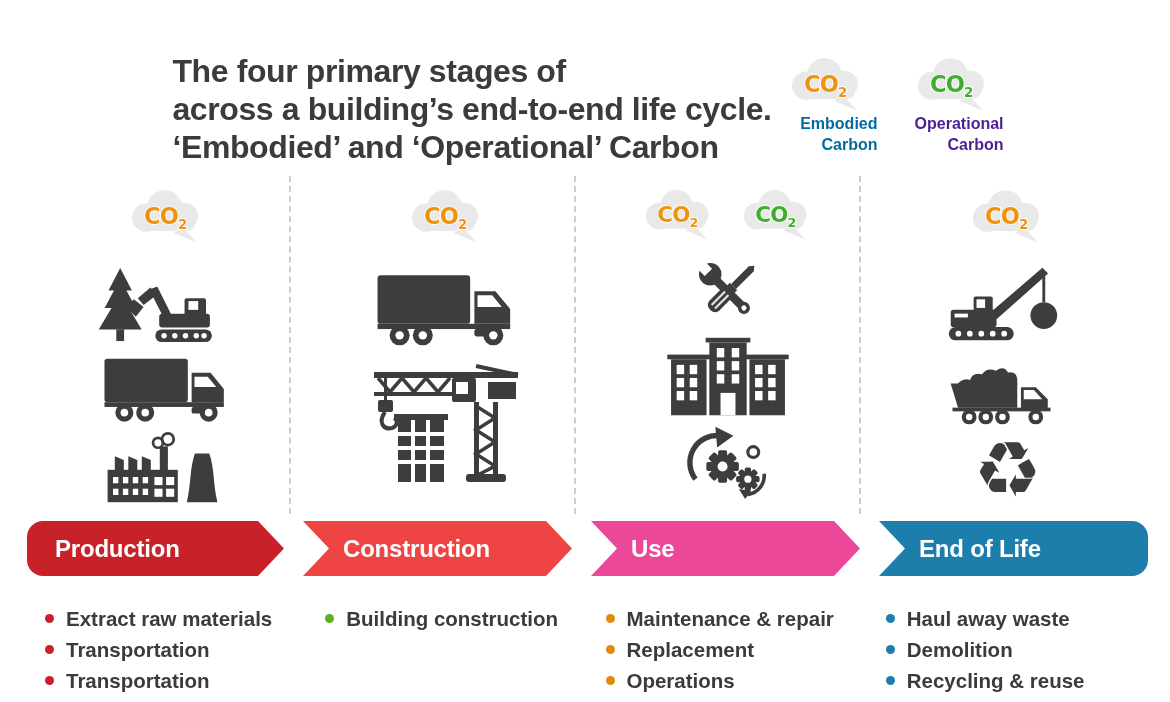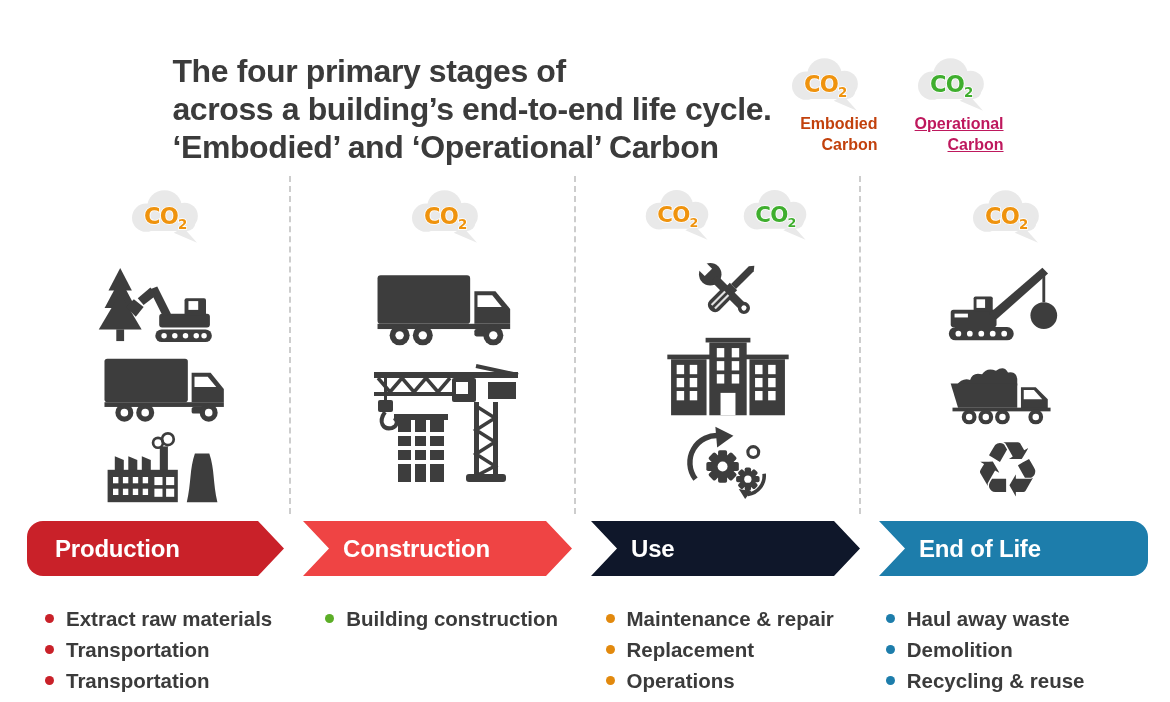--- a/index.html
+++ b/index.html
@@ -60,37 +60,37 @@
         <svg class="cloud" width="84" height="60" viewBox="0 0 100 72">
           <g fill="#e9e9e9">
             <circle cx="25" cy="38" r="17"></circle>
               <circle cx="47" cy="26" r="21"></circle>
               <circle cx="71" cy="36" r="16"></circle>
             <rect x="14" y="34" width="70" height="20" rx="10"></rect>
               <path d="M70,50 L86,68 L58,56 Z"></path>
           </g>
           <text x="48" y="46" text-anchor="middle" font-weight="bold" font-size="27" stroke="#ffffff" stroke-width="2" paint-order="stroke" fill="#ef930e"><tspan>CO</tspan><tspan font-size="16" dy="6">2</tspan></text>
         </svg>
-        <div class="legend-label" style="color: #c2410c;">
+        <div class="legend-label" style="color: #0369a1;">
           <div>Embodied</div>
           <div>Carbon</div>
         </div>
       </div>
       <div class="legend-item">
         <svg class="cloud" width="84" height="60" viewBox="0 0 100 72">
           <g fill="#e9e9e9">
             <circle cx="25" cy="38" r="17"></circle>
               <circle cx="47" cy="26" r="21"></circle>
               <circle cx="71" cy="36" r="16"></circle>
             <rect x="14" y="34" width="70" height="20" rx="10"></rect>
               <path d="M70,50 L86,68 L58,56 Z"></path>
           </g>
           <text x="48" y="46" text-anchor="middle" font-weight="bold" font-size="27" stroke="#ffffff" stroke-width="2" paint-order="stroke" fill="#3fae2e"><tspan>CO</tspan><tspan font-size="16" dy="6">2</tspan></text>
         </svg>
-        <div class="legend-label" style="color: #be185d; text-decoration: underline;">
+        <div class="legend-label" style="color: #4c1d95;">
           <div>Operational</div>
           <div>Carbon</div>
         </div>
       </div>
     </div>
   </div>
 
   <div class="divider" style="left:289px"></div>
   <div class="divider" style="left:574px"></div>
   <div class="divider" style="left:859px"></div>
@@ -385,21 +385,21 @@
     </div>
   </div>
 
   <div class="band">
     <div class="arrow arrow-first" style="background: rgb(201, 33, 41);">
       <span>Production</span>
     </div>
     <div class="arrow arrow-mid" style="background: #ef4444;">
       <span>Construction</span>
     </div>
-    <div class="arrow arrow-mid" style="background: #0f172a;">
+    <div class="arrow arrow-mid" style="background: #ec4899;">
       <span>Use</span>
     </div>
     <div class="arrow arrow-last" style="background: rgb(29, 125, 171);">
       <span>End of Life</span>
     </div>
   </div>
 
   <div class="bullets">
     <ul class="bullet-list">
       <li class="bullet">

